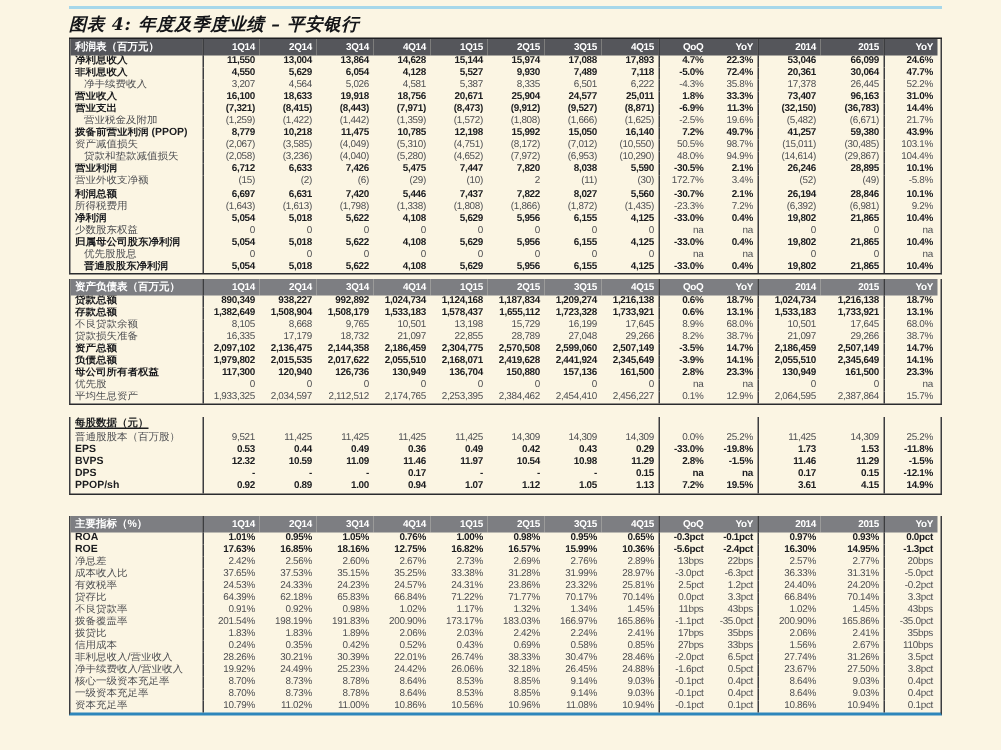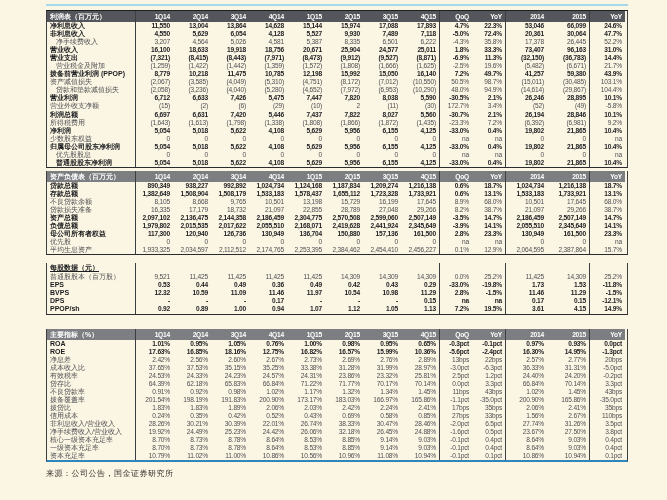--- a/index.html
+++ b/index.html
@@ -46,20 +46,21 @@
     margin-top:6px;font-family:"DejaVu Serif", serif;
     font-size:8px;color:#33302b;letter-spacing:.5px;
   }
 </style>
 </head>
 <body>
 
 <div class="blue-top"></div>
 
 <div class="wrap">
+  <div class="title">图表 4: 年度及季度业绩 – 平安银行</div>
   <div class="title-rule"></div>
   <div id="secs">
       <div class="section">
         <div class="row hdr bar-dark">
           <div class="c lbl">利润表（百万元）</div>
           <div class="c v col0">1Q14</div>
           <div class="c v col1">2Q14</div>
           <div class="c v col2">3Q14</div>
           <div class="c v col3">4Q14</div>
           <div class="c v col4">1Q15</div>
@@ -873,14 +874,13 @@
           <div class="c v col6">11.08%</div>
           <div class="c v col7">10.94%</div>
           <div class="c v col8">-0.1pct</div>
           <div class="c v col9">0.1pct</div>
           <div class="c v col10">10.86%</div>
           <div class="c v col11">10.94%</div>
           <div class="c v col12">0.1pct</div>
         </div>
       </div>
     </div>
-  <div class="source">来源：公司公告，国金证券研究所</div>
 </div>
 
 </body></html>

